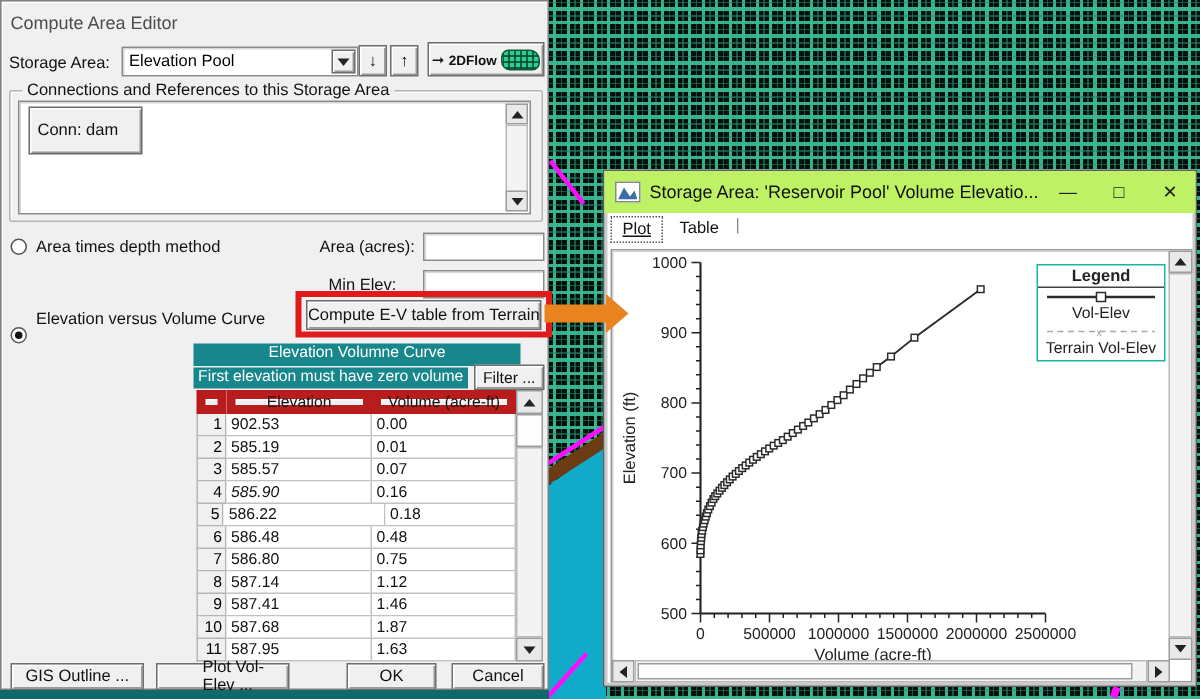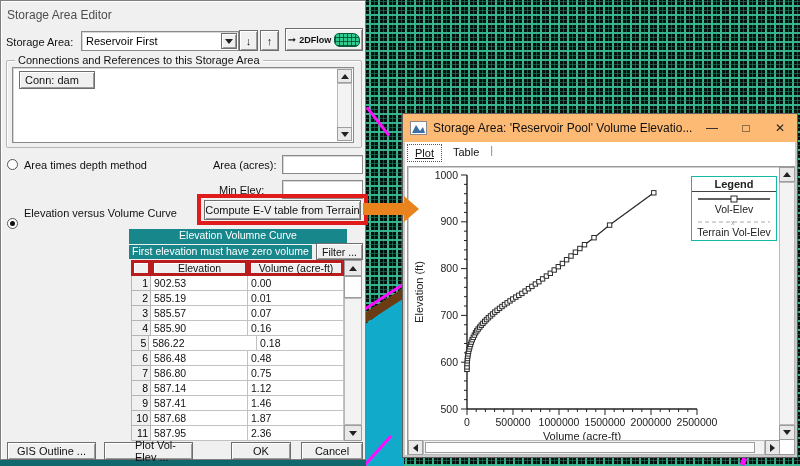--- a/index.html
+++ b/index.html
@@ -25,31 +25,31 @@
   .radio { width:11px; height:11px; border-radius:50%; border:1px solid #555; background:#fff; position:relative; }
   .radio.sel::after { content:""; position:absolute; left:2px; top:2px; width:5px; height:5px; border-radius:50%; background:#111; }
   
   #sa-editor { left:0; top:0; width:366px; height:460px; background:#f0f0f0;
     border:1px solid #7f7f7f; box-shadow:inset 1px 1px 0 #fff; }
   #sa-title { left:6px; top:7px; font-size:12px; color:#4d4d4d; }
   .lbl { font-size:11px; color:#111; white-space:nowrap; }
   .teal-bar { background:#17878c; color:#fff; font-size:10.5px; display:flex; justify-content:center; }
   .groupbox { border:1px solid #b5b5b5; box-shadow:inset 1px 1px 0 #fff; border-radius:2px; }
   
-  .hcell { background:#f0f0f0; border:3px solid #b91c1c; box-shadow:inset 1px 1px 0 #fff;
+  .hcell { background:#f0f0f0; border:6px solid #b91c1c; box-shadow:inset 1px 1px 0 #fff;
     font-size:10.5px; display:flex; align-items:center; justify-content:center; color:#111; }
   .trow { display:flex; height:15px; }
   .tnum { width:20px; background:#f0f0f0; border:1px solid #b5b5b5; border-top:none;
     font-size:10.5px; display:flex; align-items:center; justify-content:flex-end; padding-right:2px; }
   .tcell { background:#fff; border-right:1px solid #c2c2c2; border-bottom:1px solid #c2c2c2;
     font-size:10.5px; display:flex; align-items:center; padding-left:3px; color:#111; }
   
   #plot-win { left:402px; top:113px; width:396px; height:345px; background:#fff;
     border:1px solid #5f5f5f; box-shadow:0 0 0 2px #c9c9c9 inset; }
-  #pw-titlebar { left:0; top:0; width:100%; height:28px; background:#fdba74; display:flex; align-items:center; }
+  #pw-titlebar { left:0; top:0; width:100%; height:28px; background:#bef264; display:flex; align-items:center; }
   .pw-sysbtn { width:34px; height:20px; display:flex; align-items:center; justify-content:center; font-size:12px; color:#222; }
   .tab { font-size:11px; color:#111; padding:2px 7px; }
   #pw-client { left:4px; top:52px; width:388px; height:289px; background:#fff;
     border:1px solid #9a9a9a; box-shadow:inset 1px 1px 0 #cfcfcf; }
   #legend-box { left:283px; top:9px; width:86px; background:#fff; border:1px solid #14b8a6; font-size:10.5px; text-align:center; color:#222; }
   #legend-title { font-weight:bold; border-bottom:1px solid #444; padding:1px 0; font-size:11px; }
   .leg-sample { height:9px; position:relative; margin:2px 6px 0 6px; }
   
   #red-box { left:196px; top:193px; width:171px; height:31px; border:4px solid #e01b1b; background:transparent; }
   #orange-arrow-body { left:363px; top:203px; width:42px; height:12px; background:#e8831d; }
@@ -68,46 +68,46 @@
   <div class="abs map-cyan" style="left:364px; top:296px; width:40px; height:170px; clip-path:polygon(0 17%, 100% 0, 100% 100%, 0 100%);"></div>
   <div class="abs map-brown" style="left:356px; top:300px; width:60px; height:9px; transform:rotate(-33deg);"></div>
   <div class="abs map-magenta" style="left:356px; top:294px; width:60px; height:3px; transform:rotate(-33deg);"></div>
   <div class="abs map-magenta" style="left:360px; top:120px; width:36px; height:3px; transform:rotate(52deg);"></div>
   <div class="abs map-magenta" style="left:356px; top:450px; width:42px; height:3px; transform:rotate(-48deg);"></div>
   <div class="abs map-magenta" style="left:741px; top:458px; width:5px; height:7px; transform:rotate(20deg);"></div>
   <div class="abs" style="left:0; top:459px; width:366px; height:7px; background:#0e686c;"></div>
   <div class="abs" style="left:336px; top:0; width:30px; height:5px; background:#5a1010;"></div>
 
   <div id="sa-editor" class="abs">
-    <div id="sa-title" class="abs">Storage Area Editor</div>
+    <div id="sa-title" class="abs">Compute Area Editor</div>
 
     <div class="abs lbl" style="left:5px; top:35px;">Storage Area:</div>
     <div class="abs sunken" style="left:80px; top:30px; width:158px; height:20px;">
-      <span class="abs" style="left:4px; top:3px; font-size:11px;">Reservoir First</span>
+      <span class="abs" style="left:4px; top:3px; font-size:11px;">Elevation Pool</span>
       <span class="abs win-btn" style="right:1px; top:1px; width:16px; height:16px;">
         <span class="tri-dn"></span>
       </span>
     </div>
     <div class="abs win-btn" style="left:238px; top:29px; width:19px; height:21px; font-weight:bold;">
       <span>↓</span>
     </div>
     <div class="abs win-btn" style="left:259px; top:29px; width:19px; height:21px; font-weight:bold;">
       <span>↑</span>
     </div>
     <div class="abs win-btn" style="left:284px; top:27px; width:78px; height:23px; gap:3px;">
       <span style="font-size:10px;">➞</span>
       <span style="font-size:9px; font-weight:bold;">2DFlow</span>
       <span style="width:26px; height:14px; background:#2ecc8f; border:1px solid #0a5a3c; border-radius:5px 7px 5px 6px;
             background-image:repeating-linear-gradient(0deg,rgba(6,70,45,.8) 0 1px,transparent 1px 4px),repeating-linear-gradient(90deg,rgba(6,70,45,.8) 0 1px,transparent 1px 4px);"></span>
     </div>
 
     <div class="abs groupbox" style="left:5px; top:59px; width:356px; height:88px;"></div>
     <div class="abs lbl" style="left:14px; top:53px; background:#f0f0f0; padding:0 3px;">Connections and References to this Storage Area</div>
     <div class="abs sunken" style="left:11px; top:66px; width:342px; height:76px;">
-      <div class="abs win-btn" style="left:6px; top:3px; width:76px; height:18px; justify-content:flex-start; padding-left:5px;">
+      <div class="abs win-btn" style="left:6px; top:3px; width:76px; height:32px; justify-content:flex-start; padding-left:5px;">
         <span>Conn: dam</span>
       </div>
       <div class="abs sb-btn" style="right:1px; top:1px; width:15px; height:14px;">
         <span class="tri-up"></span>
       </div>
       <div class="abs sb-track" style="right:1px; top:15px; width:15px; height:46px;"></div>
       <div class="abs sb-btn" style="right:1px; bottom:1px; width:15px; height:14px;">
         <span class="tri-dn"></span>
       </div>
     </div>
@@ -155,21 +155,21 @@
        <div class="tcell" style="width:97px;">585.19</div>
        <div class="tcell" style="width:96px;">0.01</div>
      </div>
         <div class="trow">
        <div class="tnum">3</div>
        <div class="tcell" style="width:97px;">585.57</div>
        <div class="tcell" style="width:96px;">0.07</div>
      </div>
         <div class="trow">
        <div class="tnum">4</div>
-       <div class="tcell" style="width:97px;">585.90</div>
+       <div class="tcell" style="width:97px;font-style:italic;">585.90</div>
        <div class="tcell" style="width:96px;">0.16</div>
      </div>
         <div class="trow">
        <div class="tnum">5</div>
        <div class="tcell" style="width:119px;">586.22</div>
        <div class="tcell" style="width:96px;">0.18</div>
      </div>
         <div class="trow">
        <div class="tnum">6</div>
        <div class="tcell" style="width:97px;">586.48</div>
@@ -191,21 +191,21 @@
        <div class="tcell" style="width:96px;">1.46</div>
      </div>
         <div class="trow">
        <div class="tnum">10</div>
        <div class="tcell" style="width:97px;">587.68</div>
        <div class="tcell" style="width:96px;">1.87</div>
      </div>
         <div class="trow">
        <div class="tnum">11</div>
        <div class="tcell" style="width:97px;">587.95</div>
-       <div class="tcell" style="width:96px;">2.36</div>
+       <div class="tcell" style="width:96px;">1.63</div>
      </div>
       </div>
 
     <div class="abs sb-btn" style="left:343px; top:275px; width:18px; height:22px; background:#fdfdfd;"></div>
     <div class="abs sb-track" style="left:343px; top:297px; width:18px; height:127px;"></div>
     <div class="abs sb-btn" style="left:343px; top:424px; width:18px; height:16px;">
       <span class="tri-dn"></span>
     </div>
 
     <div class="abs win-btn" style="left:6px; top:441px; width:89px; height:18px;">

